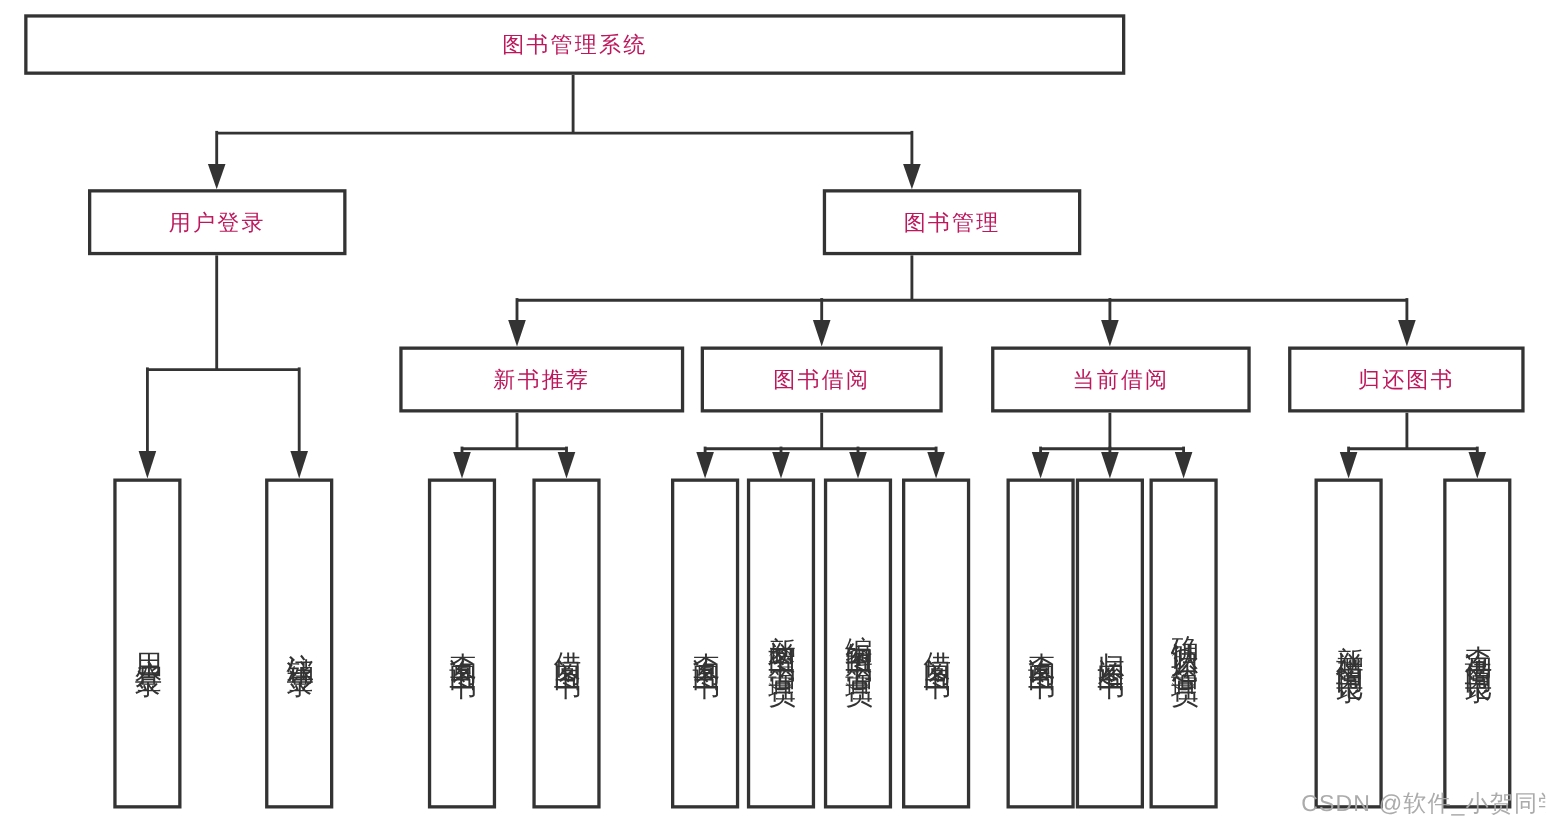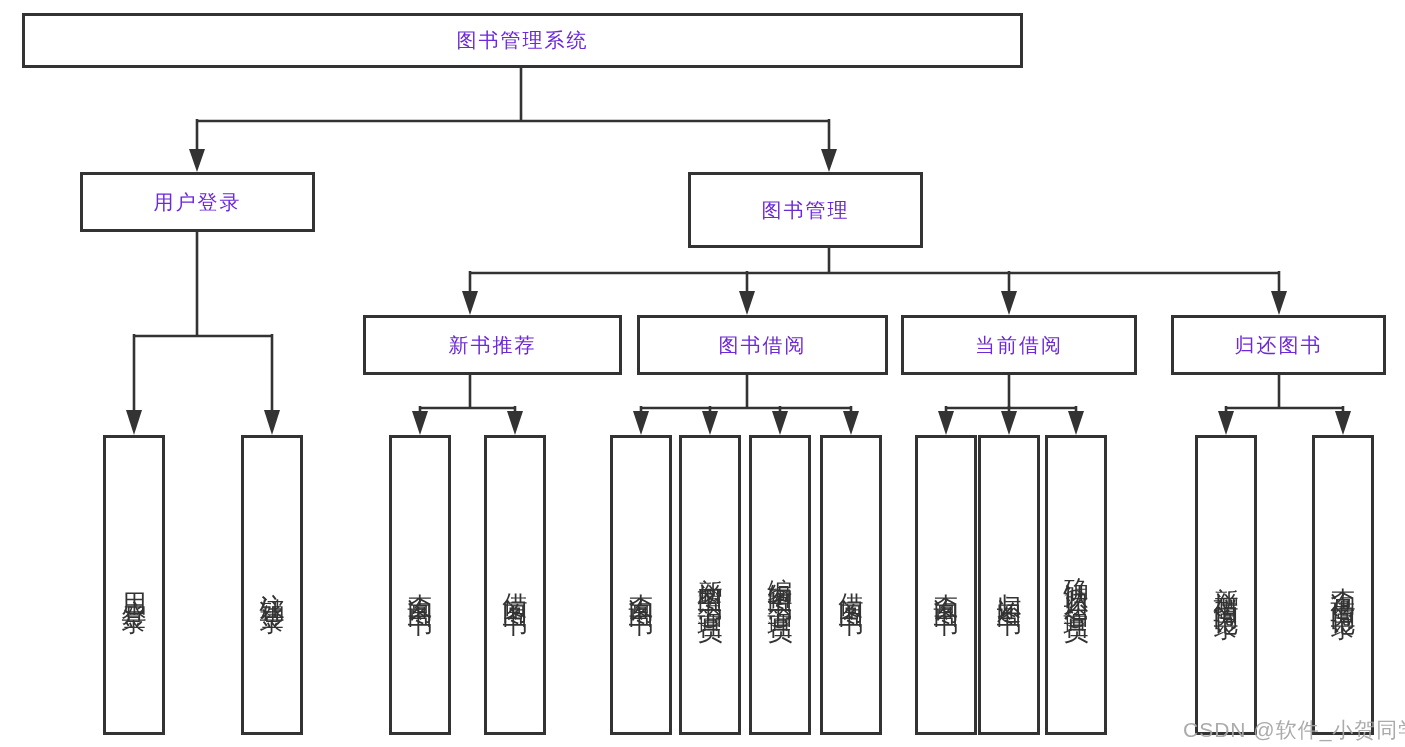--- a/index.html
+++ b/index.html
@@ -24,40 +24,40 @@
     box-sizing: border-box;
     border: 3px solid #333333;
     background: #ffffff;
     display: flex;
     align-items: center;
     justify-content: center;
     z-index: 1;
   }
   .hlabel {
     font-size: 20px;
-    color: #6d28d9;
+    color: #be185d;
     letter-spacing: 2px;
     white-space: nowrap;
   }
   .leaf { width: 62px; top: 435px; height: 300px; }
   .vlabel {
     writing-mode: vertical-rl;
     text-orientation: mixed;
     font-size: 25px;
     line-height: 1;
     letter-spacing: 6px;
     color: #333333;
     max-height: 292px;
   }
   
   .n-root      { left: 22px;  top: 13px;  width: 1001px; height: 55px; }
   .n-userlogin { left: 80px;  top: 172px; width: 235px;  height: 60px; }
-  .n-bookmgmt  { left: 688px; top: 172px; width: 235px;  height: 76px; }
+  .n-bookmgmt  { left: 748px; top: 172px; width: 235px;  height: 60px; }
   .n-newbook   { left: 363px; top: 315px; width: 259px;  height: 60px; }
-  .n-bookborrow{ left: 637px; top: 315px; width: 251px;  height: 60px; }
+  .n-bookborrow{ left: 637px; top: 315px; width: 220px;  height: 60px; }
   .n-curborrow { left: 901px; top: 315px; width: 236px;  height: 60px; }
   .n-records   { left: 1171px;top: 315px; width: 215px;  height: 60px; }
   .l-login     { left: 103px; }
   .l-logout    { left: 241px; }
   .l-nbquery   { left: 389px; }
   .l-nbborrow  { left: 484px; }
   .l-bbquery   { left: 610px; }
   .l-bbadd     { left: 679px; }
   .l-bbedit    { left: 749px; }
   .l-bbborrow  { left: 820px; }

